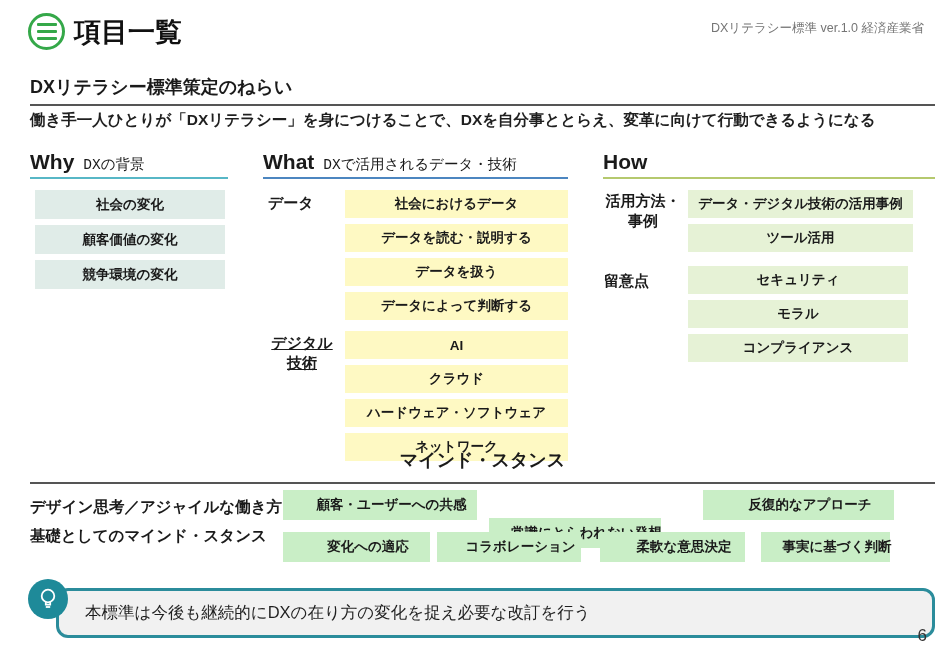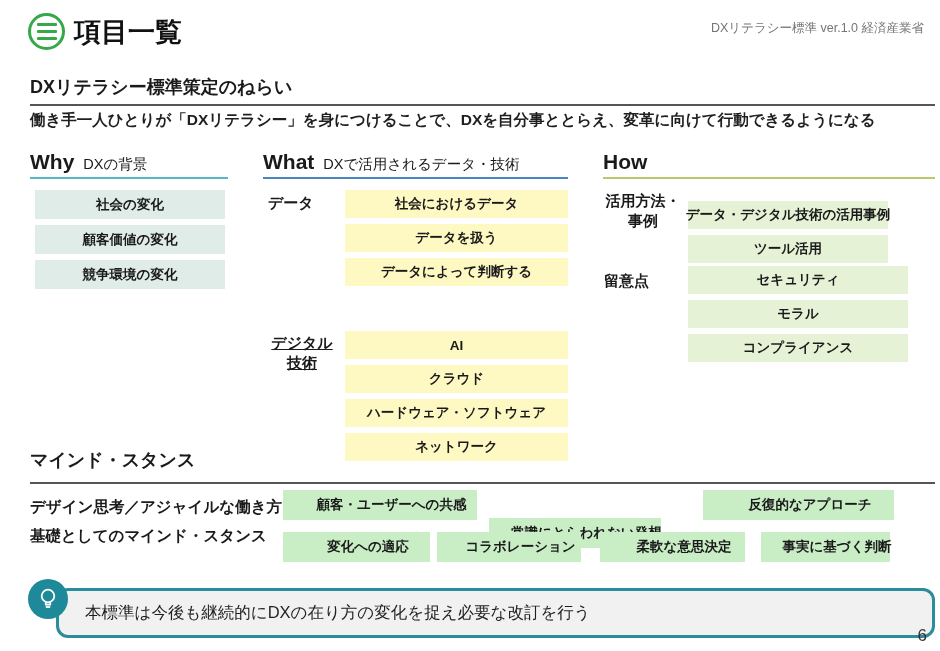--- a/index.html
+++ b/index.html
@@ -20,48 +20,48 @@
 
   
   .aim-head { position:absolute; left:30px; top:75px; width:905px;
     border-bottom:2px solid #555; padding-bottom:5px; font-size:18px; font-weight:700; }
   .aim-desc { position:absolute; left:30px; top:110px; width:905px; font-size:15.5px; color:#1f1f1f;font-weight:bold; }
 
   
   .col-head { position:absolute; top:150px; border-bottom:2px solid; padding-bottom:3px;
     display:flex; align-items:baseline; gap:9px; white-space:nowrap; }
   .col-head .kw { font-size:21px; font-weight:700; }
-  .col-head .sub { font-size:14.5px; font-weight:400; }
+  .col-head .sub { font-size:14.5px; font-weight:400;font-family:Liberation Mono, monospace; }
   .head-why  { left:30px;  width:198px; border-color:#57b7c6; }
   .head-what { left:263px; width:305px; border-color:#4c86c0; }
   .head-how  { left:603px; width:332px; border-color:#b5c96e; }
 
   
   .box { height:28px; display:flex; align-items:center; justify-content:center;
     font-size:13.5px; font-weight:700; margin-bottom:6px; text-align:center; white-space:nowrap; }
   .box-why  { background:#e0ece8; height:29px; }
   .box-what { background:#fef9c3; }
   .box-how  { background:#e6f2d6; }
   .box-mind { background:#c9eec6; position:absolute; height:30px; margin:0;padding-left:23px; }
 
   .why-boxes    { position:absolute; left:35px;  top:190px; width:190px; }
   .what-boxes-0 { position:absolute; left:345px; top:190px; width:223px; }
   .what-boxes-1 { position:absolute; left:345px; top:331px; width:223px; }
-  .how-boxes-0  { position:absolute; left:688px; top:201px; width:200px; }
+  .how-boxes-0  { position:absolute; left:688px; top:190px; width:225px; }
   .how-boxes-1  { position:absolute; left:688px; top:266px; width:220px; }
 
   .group-label { position:absolute; font-size:15px; font-weight:700; line-height:1.35; text-align:center; }
   .what-label-0 { left:268px; top:193px; }
   .what-label-1 { left:263px; top:333px; width:78px;text-decoration:underline; }
   .how-label-0  { left:600px; top:191px; width:86px; }
   .how-label-1  { left:604px; top:271px; }
 
   
   .mind-head { position:absolute; left:30px; top:448px; width:905px;
-    border-bottom:2px solid #555; padding-bottom:10px; font-size:18px; font-weight:700; }
+    border-bottom:2px solid #555; padding-bottom:10px; font-size:18px; font-weight:700;text-align:center; }
   .mind-label { position:absolute; left:30px; font-size:15.5px; font-weight:700; line-height:1.35; }
   .mind-label-0 { top:497px; }
   .mind-label-1 { top:526px; }
 
   .m0a { left:283px; top:490px; width:194px; }
   .m0b { left:489px; top:518px; width:172px; }
   .m0c { left:703px; top:490px; width:191px; }
   .m1a { left:283px; top:532px; width:147px; }
   .m1b { left:437px; top:532px; width:144px; }
   .m1c { left:600px; top:532px; width:145px; }
@@ -106,20 +106,21 @@
   <div class="box box-why">社会の変化</div>
   <div class="box box-why">顧客価値の変化</div>
   <div class="box box-why">競争環境の変化</div>
 </div>
 
 <div class="group-label what-label-0">
   <div>データ</div>
 </div>
 <div class="what-boxes-0">
   <div class="box box-what">社会におけるデータ</div>
+  <div class="box box-what">データを読む・説明する</div>
   <div class="box box-what">データを扱う</div>
   <div class="box box-what">データによって判断する</div>
 </div>
 
 <div class="group-label what-label-1">
   <div>デジタル</div>
   <div>技術</div>
 </div>
 <div class="what-boxes-1">
   <div class="box box-what">AI</div>

